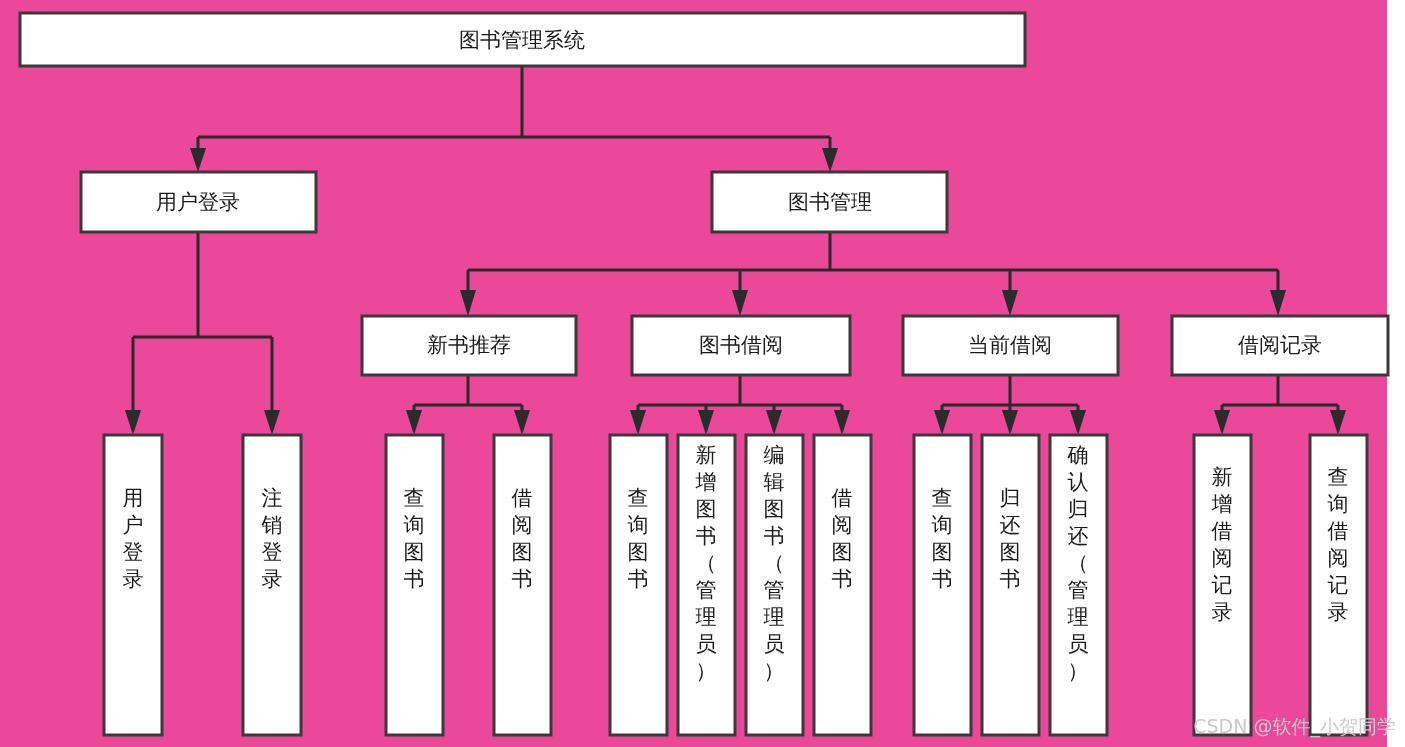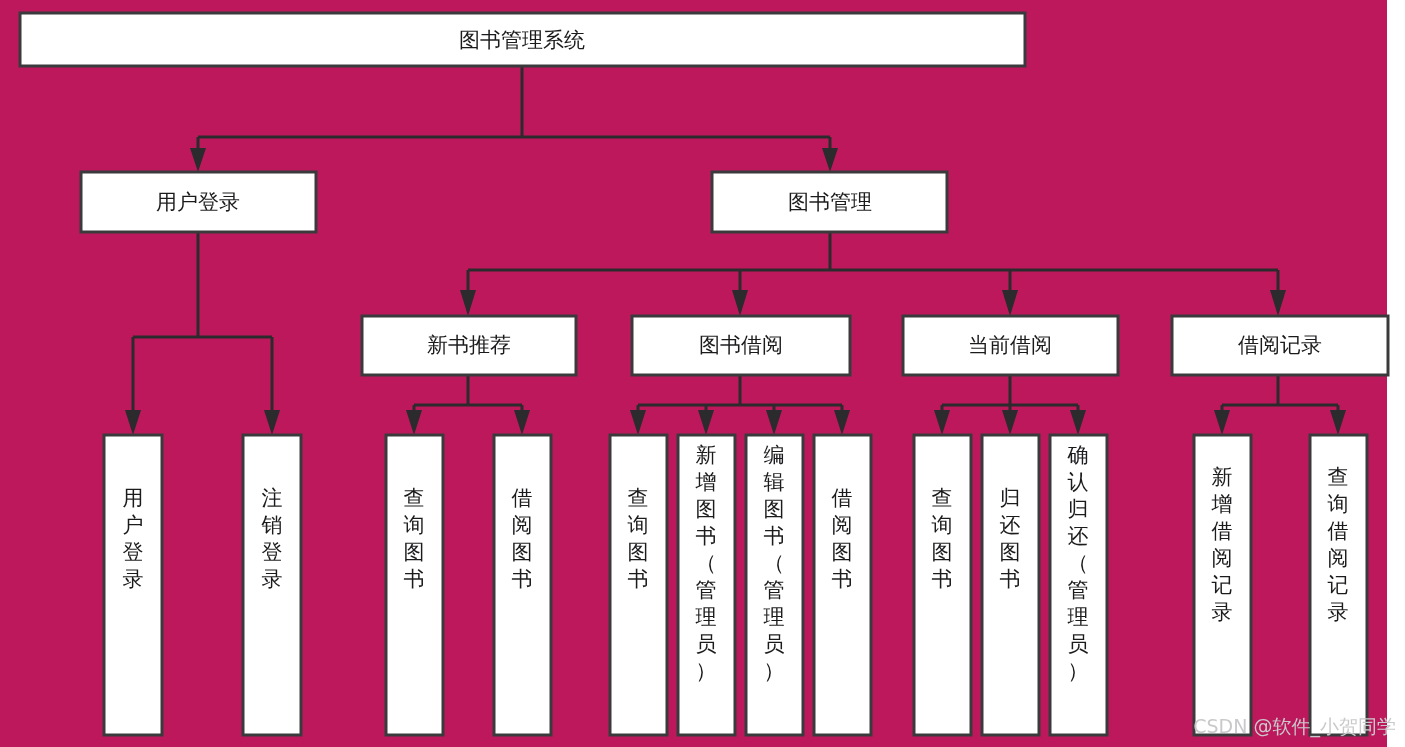--- a/index.html
+++ b/index.html
@@ -10,21 +10,21 @@
   body {
     width: 1405px;
     height: 747px;
     overflow: hidden;
     font-family: "DejaVu Sans", "Liberation Sans", sans-serif;
   }
   #diagram-root {
     position: relative;
     width: 1387px;
     height: 747px;
-    background: #be185d;
+    background: #ec4899;
   }
   svg#diagram-canvas {
     position: absolute;
     left: 0;
     top: 0;
     width: 1405px;
     height: 747px;
     display: block;
   }
   .node-box {

